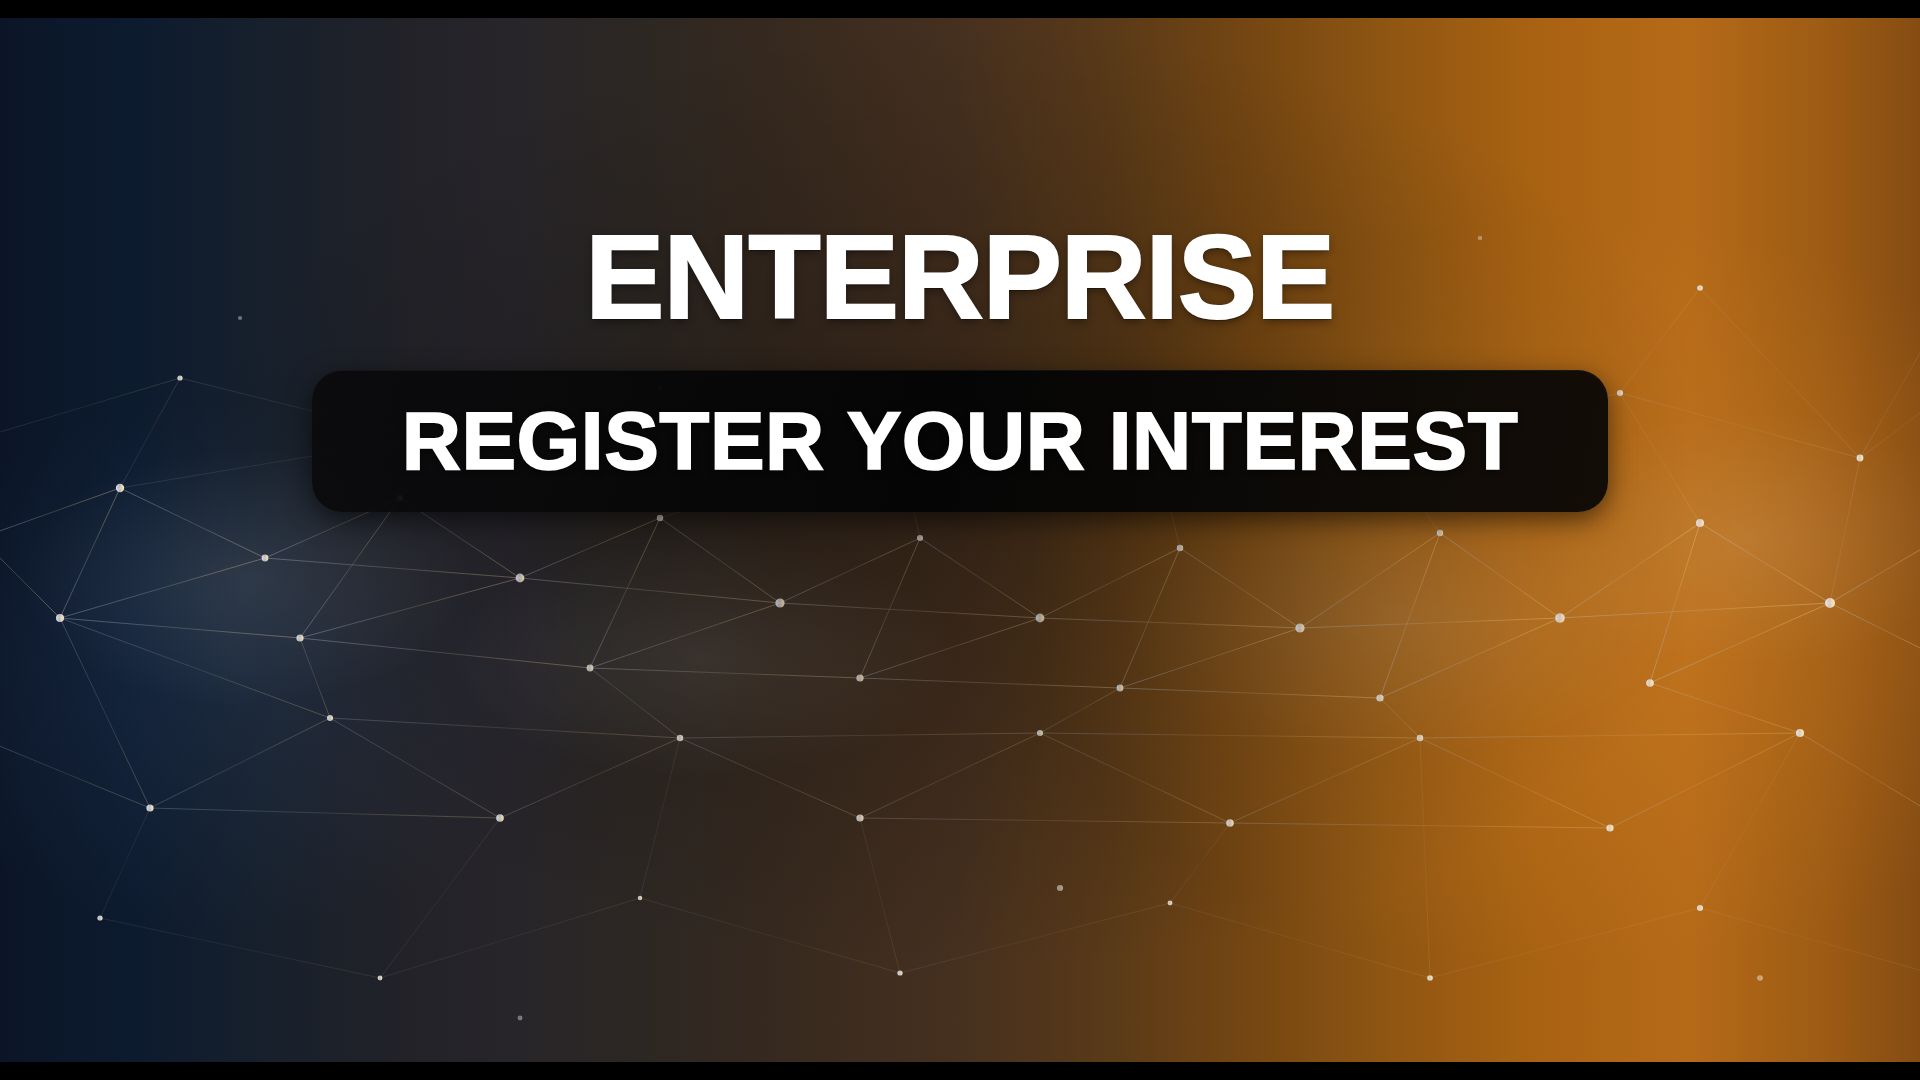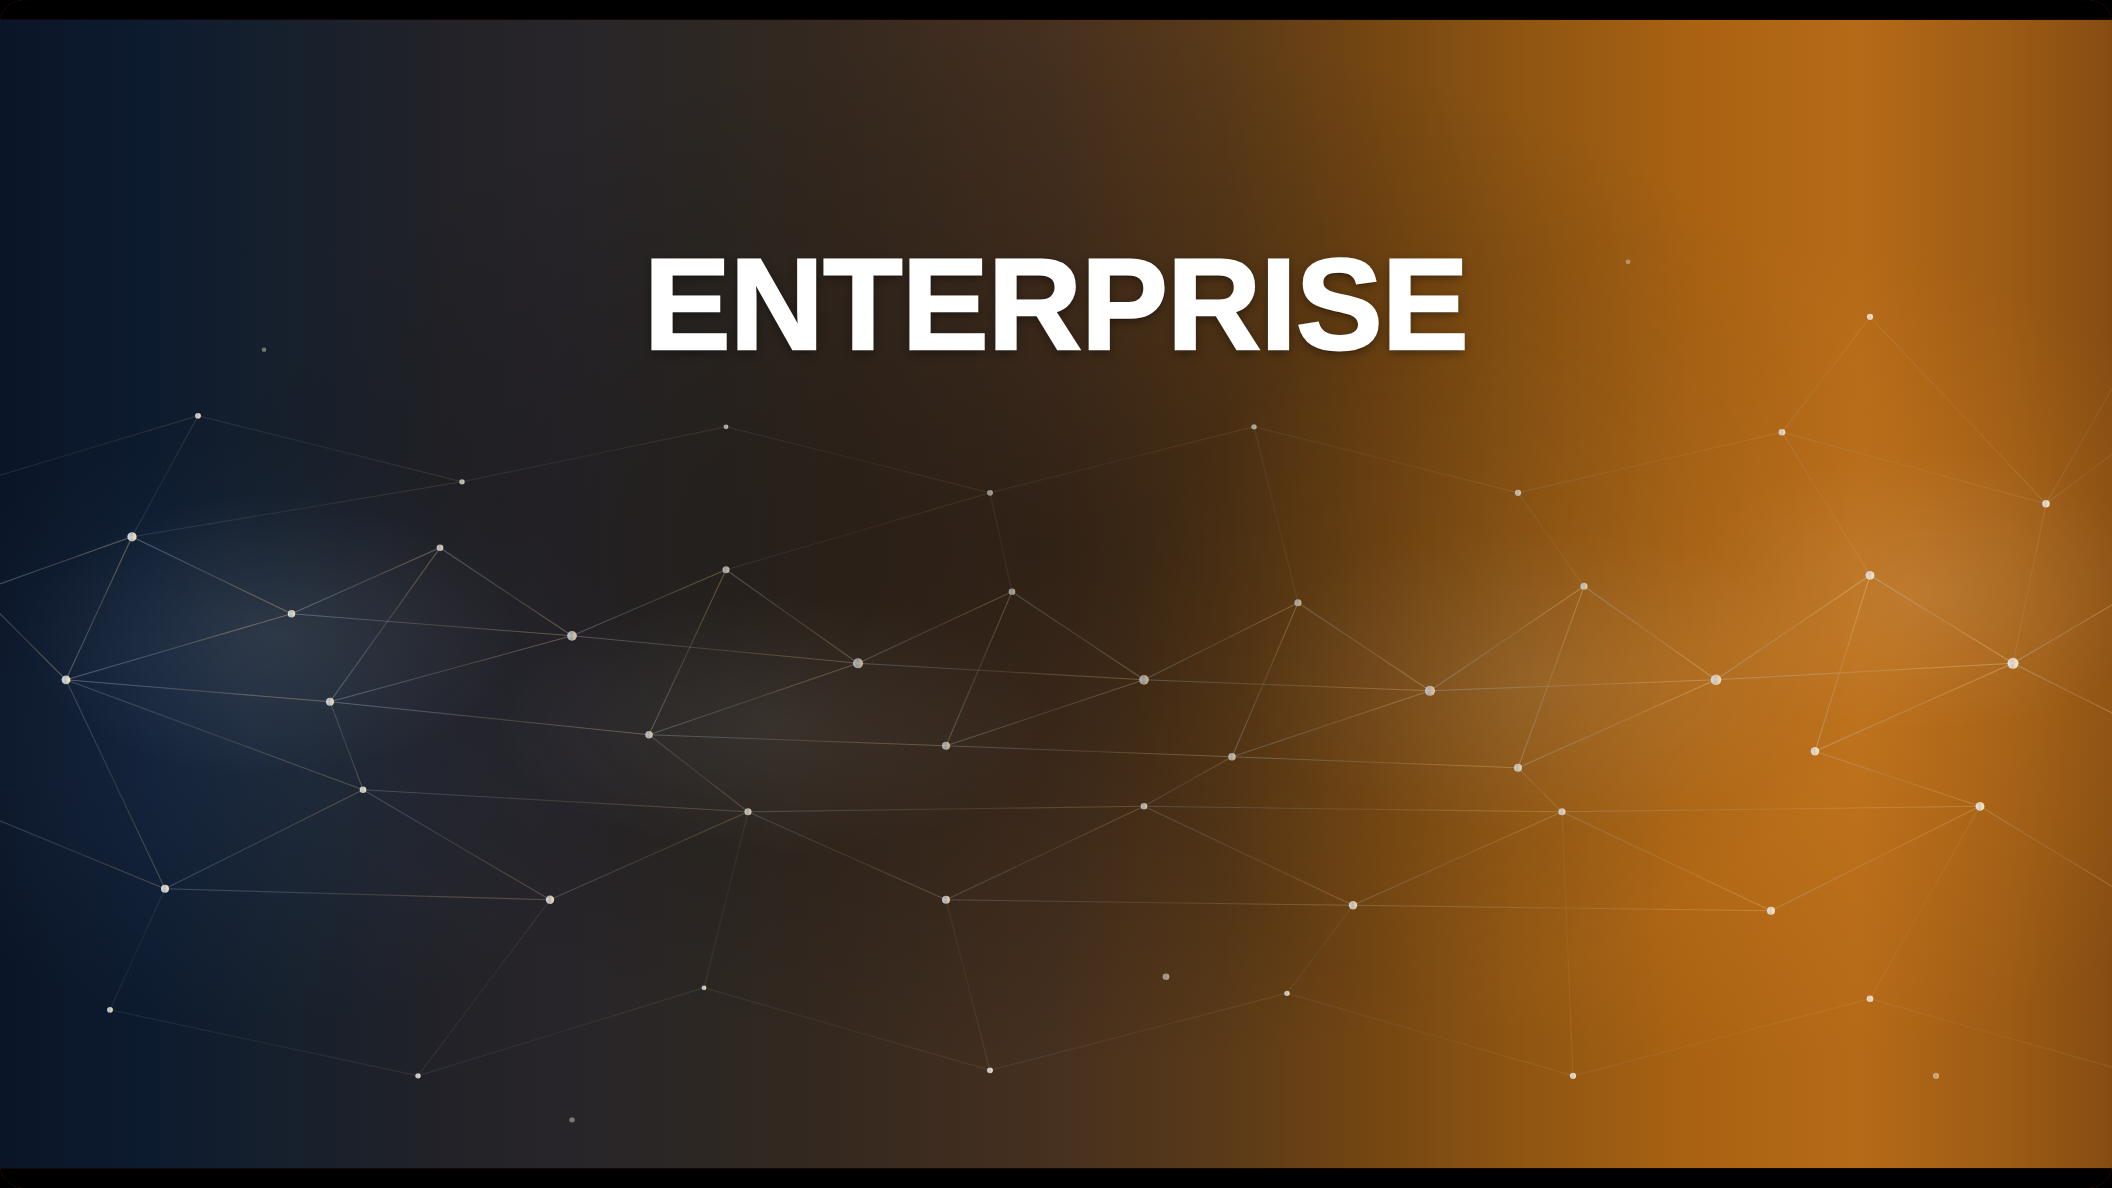--- a/index.html
+++ b/index.html
@@ -12,23 +12,22 @@
     overflow: hidden;
   }
   body {
     font-family: "Liberation Sans", sans-serif;
   }
 
   #stage {
     position: relative;
     width: 1920px;
     height: 1080px;
-    background: #7f1d1d;
+    background: #0369a1;
     overflow: hidden;
-    border-radius: 21px;
   }
 
   
   .letterbox {
     position: absolute;
     left: 0;
     width: 1920px;
     height: 18px;
     background: #000000;
     z-index: 40;
@@ -426,18 +425,21 @@
     </svg>
 
     <div id="vignette"></div>
 
     <div id="content">
 
       <div class="headline" id="line-enterprise">ENTERPRISE</div>
 
 
 
+      <button id="cta-button">
+        <span id="cta-label">REGISTER YOUR INTEREST</span>
+      </button>
 
     </div>
   </div>
 
   <div class="letterbox bottom"></div>
 </div>
 
 </body></html>

